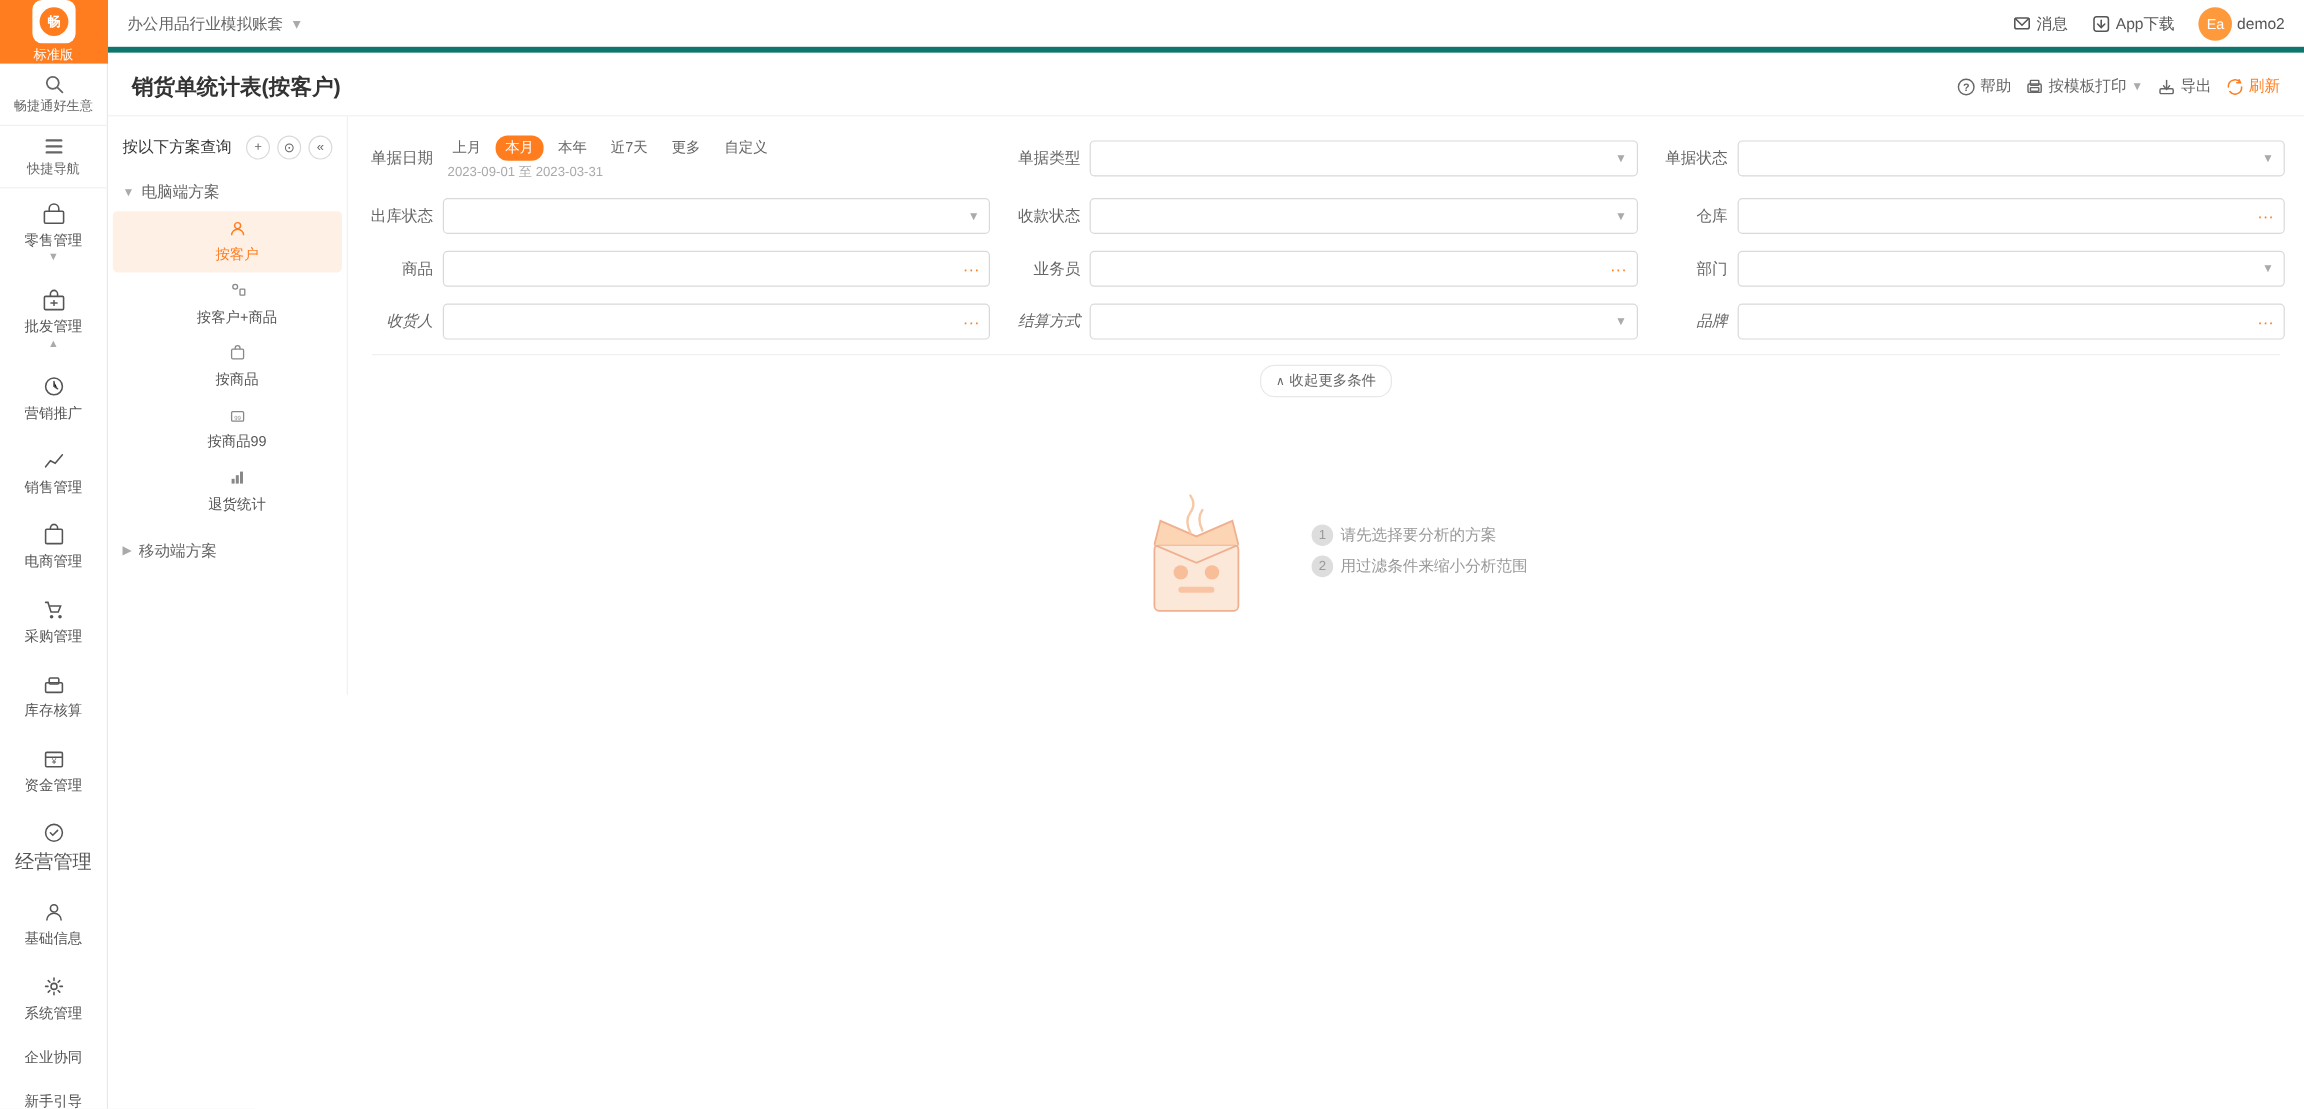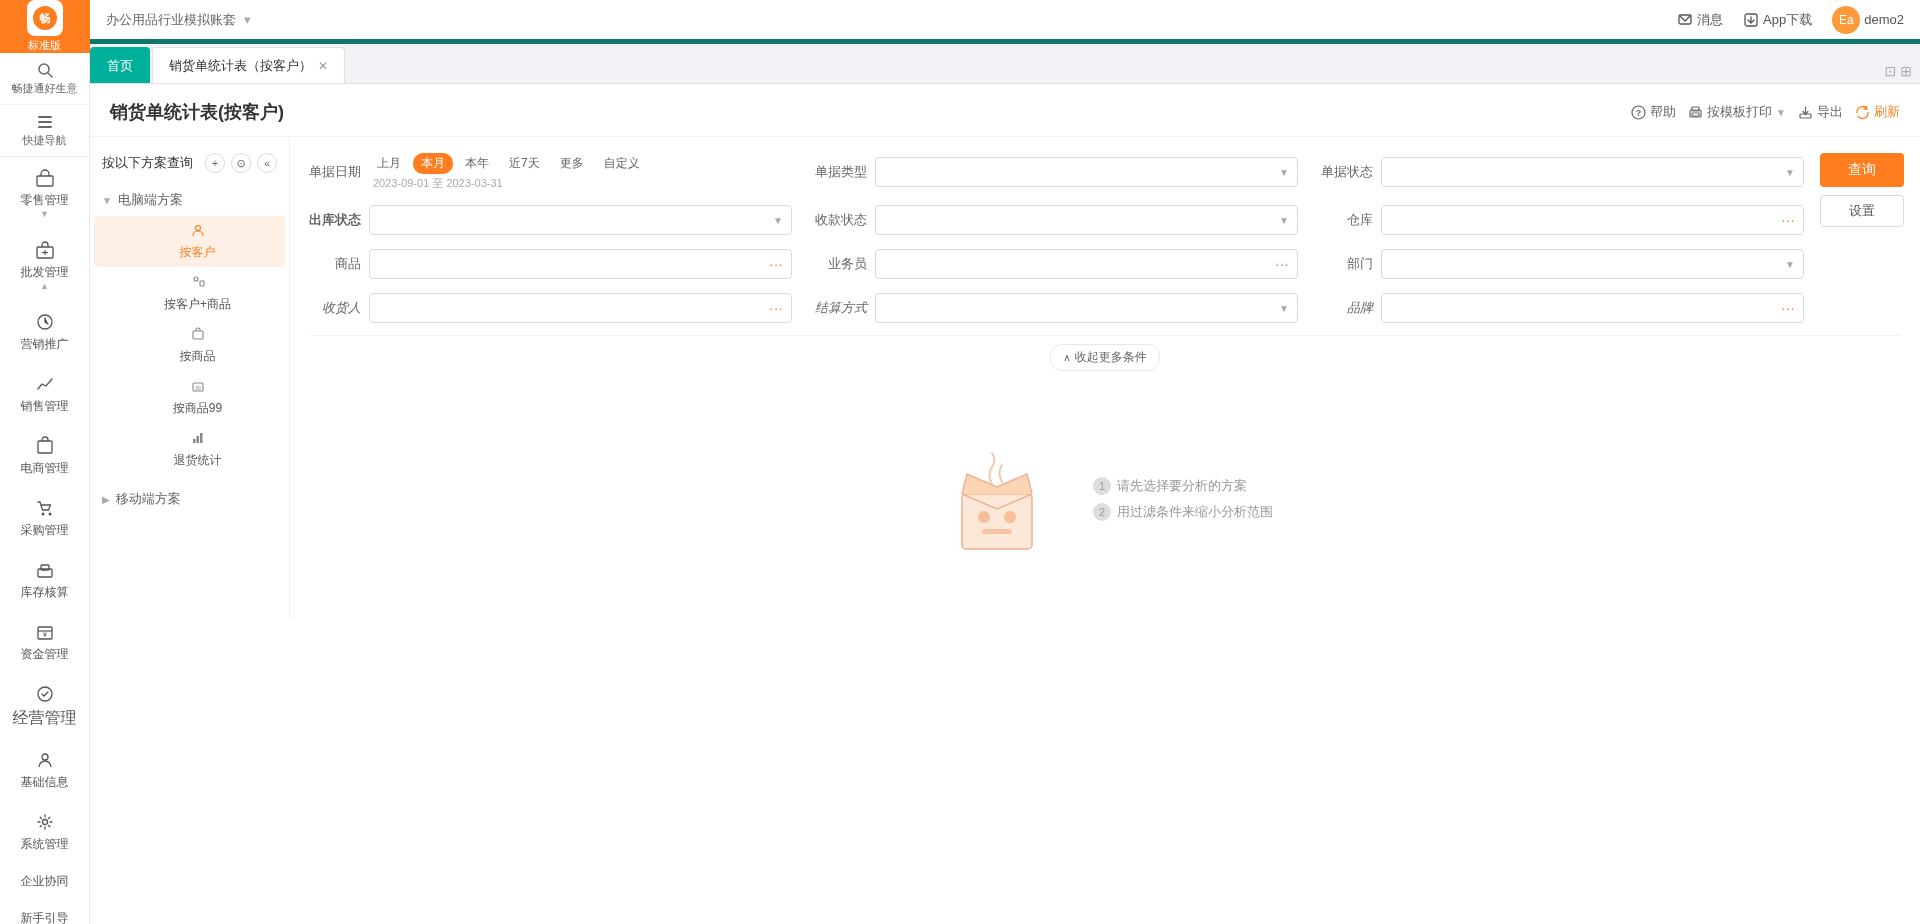--- a/index.html
+++ b/index.html
@@ -247,35 +247,20 @@
       </div>
       <div class="top-bar-right-item">
         <div class="user-avatar">
           <span>Ea</span>
         </div>
         <span>demo2</span>
       </div>
     </div>
   </div>
 
-  <div class="tab-bar">
-    <div class="tab tab-home">
-      <span>首页</span>
-    </div>
-    <div class="tab active">
-      <span>销货单统计表（按客户）</span>
-      <span class="tab-close">✕</span>
-    </div>
-    <div style="flex:1;display:flex;align-items:flex-end;justify-content:flex-end;padding-right:8px;">
-      <div style="display:flex;gap:4px;padding-bottom:4px;">
-        <span style="cursor:pointer;color:#aaa;font-size:14px;">⊡</span>
-        <span style="cursor:pointer;color:#aaa;font-size:14px;">⊞</span>
-      </div>
-    </div>
-  </div>
 
   <div class="page-content">
 
     <div class="page-header">
       <h2 class="page-title">销货单统计表(按客户)</h2>
       <div class="page-header-actions">
         <div class="header-action-btn">
           <svg width="15" height="15" viewBox="0 0 15 15">
               <circle cx="7.5" cy="7.5" r="6.5" stroke="#666" stroke-width="1.2" fill="none"></circle>
               <text x="7.5" y="11" text-anchor="middle" fill="#666" font-size="9" font-weight="bold">?</text>
@@ -413,21 +398,21 @@
               <div style="flex:1;display:flex;align-items:center;gap:8px;">
                 <span style="min-width:55px;text-align:right;color:#666;font-size:13px;">单据状态</span>
                 <div style="flex:1;border:1px solid #d9d9d9;border-radius:4px;padding:5px 8px;background:white;display:flex;align-items:center;justify-content:space-between;cursor:pointer;min-height:30px;">
                   <span style="color:#bbb;"></span>
                   <span style="color:#aaa;font-size:10px;">▼</span>
                 </div>
               </div>
             </div>
 
             <div style="display:flex;align-items:center;gap:20px;margin-bottom:14px;">
-              <div style="flex:1;display:flex;align-items:center;gap:8px;font-weight:bold;">
+              <div style="flex:1;display:flex;align-items:center;gap:8px;">
                 <span style="min-width:55px;text-align:right;color:#666;font-size:13px;">出库状态</span>
                 <div style="flex:1;border:1px solid #d9d9d9;border-radius:4px;padding:5px 8px;background:white;display:flex;align-items:center;justify-content:space-between;cursor:pointer;min-height:30px;">
                   <span style="color:#bbb;"></span>
                   <span style="color:#aaa;font-size:10px;">▼</span>
                 </div>
               </div>
               <div style="flex:1;display:flex;align-items:center;gap:8px;">
                 <span style="min-width:55px;text-align:right;color:#666;font-size:13px;">收款状态</span>
                 <div style="flex:1;border:1px solid #d9d9d9;border-radius:4px;padding:5px 8px;background:white;display:flex;align-items:center;justify-content:space-between;cursor:pointer;min-height:30px;">
                   <span style="color:#bbb;"></span>
@@ -485,24 +470,20 @@
               <div style="flex:1;display:flex;align-items:center;gap:8px;">
                 <span style="min-width:55px;text-align:right;color:#666;font-size:13px;">品牌</span>
                 <div style="flex:1;border:1px solid #d9d9d9;border-radius:4px;padding:5px 8px;background:white;display:flex;align-items:center;justify-content:space-between;cursor:pointer;min-height:30px;">
                   <span style="color:#bbb;"></span>
                   <span style="color:#ff7d1e;font-size:14px;">···</span>
                 </div>
               </div>
             </div>
           </div>
 
-          <div style="width:100px;display:flex;flex-direction:column;gap:8px;padding:16px 16px 0 0;">
-            <button class="btn-query">查询</button>
-            <button class="btn-settings">设置</button>
-          </div>
         </div>
 
         <div class="collapse-bar" style="margin: 4px 20px 0 20px;">
           <div class="collapse-btn">
             <span style="font-size:10px;">∧</span>
             <span>收起更多条件</span>
           </div>
         </div>
 
         <div class="empty-state">

